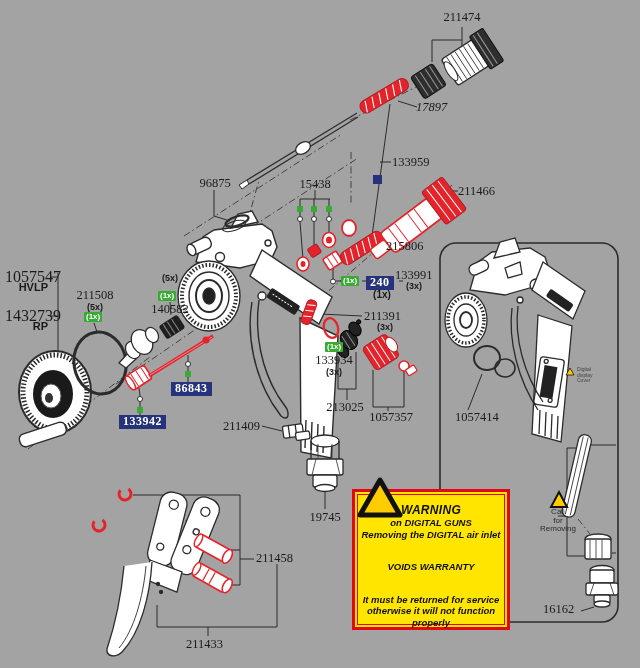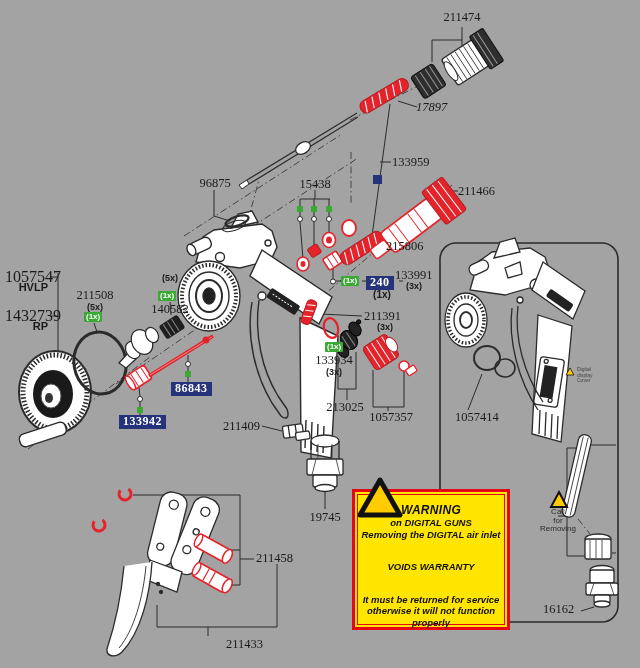--- a/index.html
+++ b/index.html
@@ -506,21 +506,21 @@
 
   <div class="lbl ctr" style="left:322px;top:400px;width:46px;">213025</div>
   <div class="lbl ctr" style="left:364px;top:410px;width:54px;">1057357</div>
 
   <div class="bb" style="left:171px;top:382px;">86843</div>
   <div class="bb" style="left:119px;top:415px;">133942</div>
 
   <div class="lbl" style="left:223px;top:419px;">211409</div>
   <div class="lbl ctr" style="left:303px;top:510px;width:44px;">19745</div>
   <div class="lbl" style="left:256px;top:551px;">211458</div>
-  <div class="lbl" style="left:186px;top:637px;margin-left:40px;">211433</div>
+  <div class="lbl" style="left:186px;top:637px;">211433</div>
 
   <div class="lbl" style="left:455px;top:410px;">1057414</div>
   <div class="lbl" style="left:543px;top:602px;">16162</div>
 
   <div class="csvc">
     <div>Call</div>
     <div>for</div>
     <div>Removing</div>
   </div>
   <div class="dcov">

